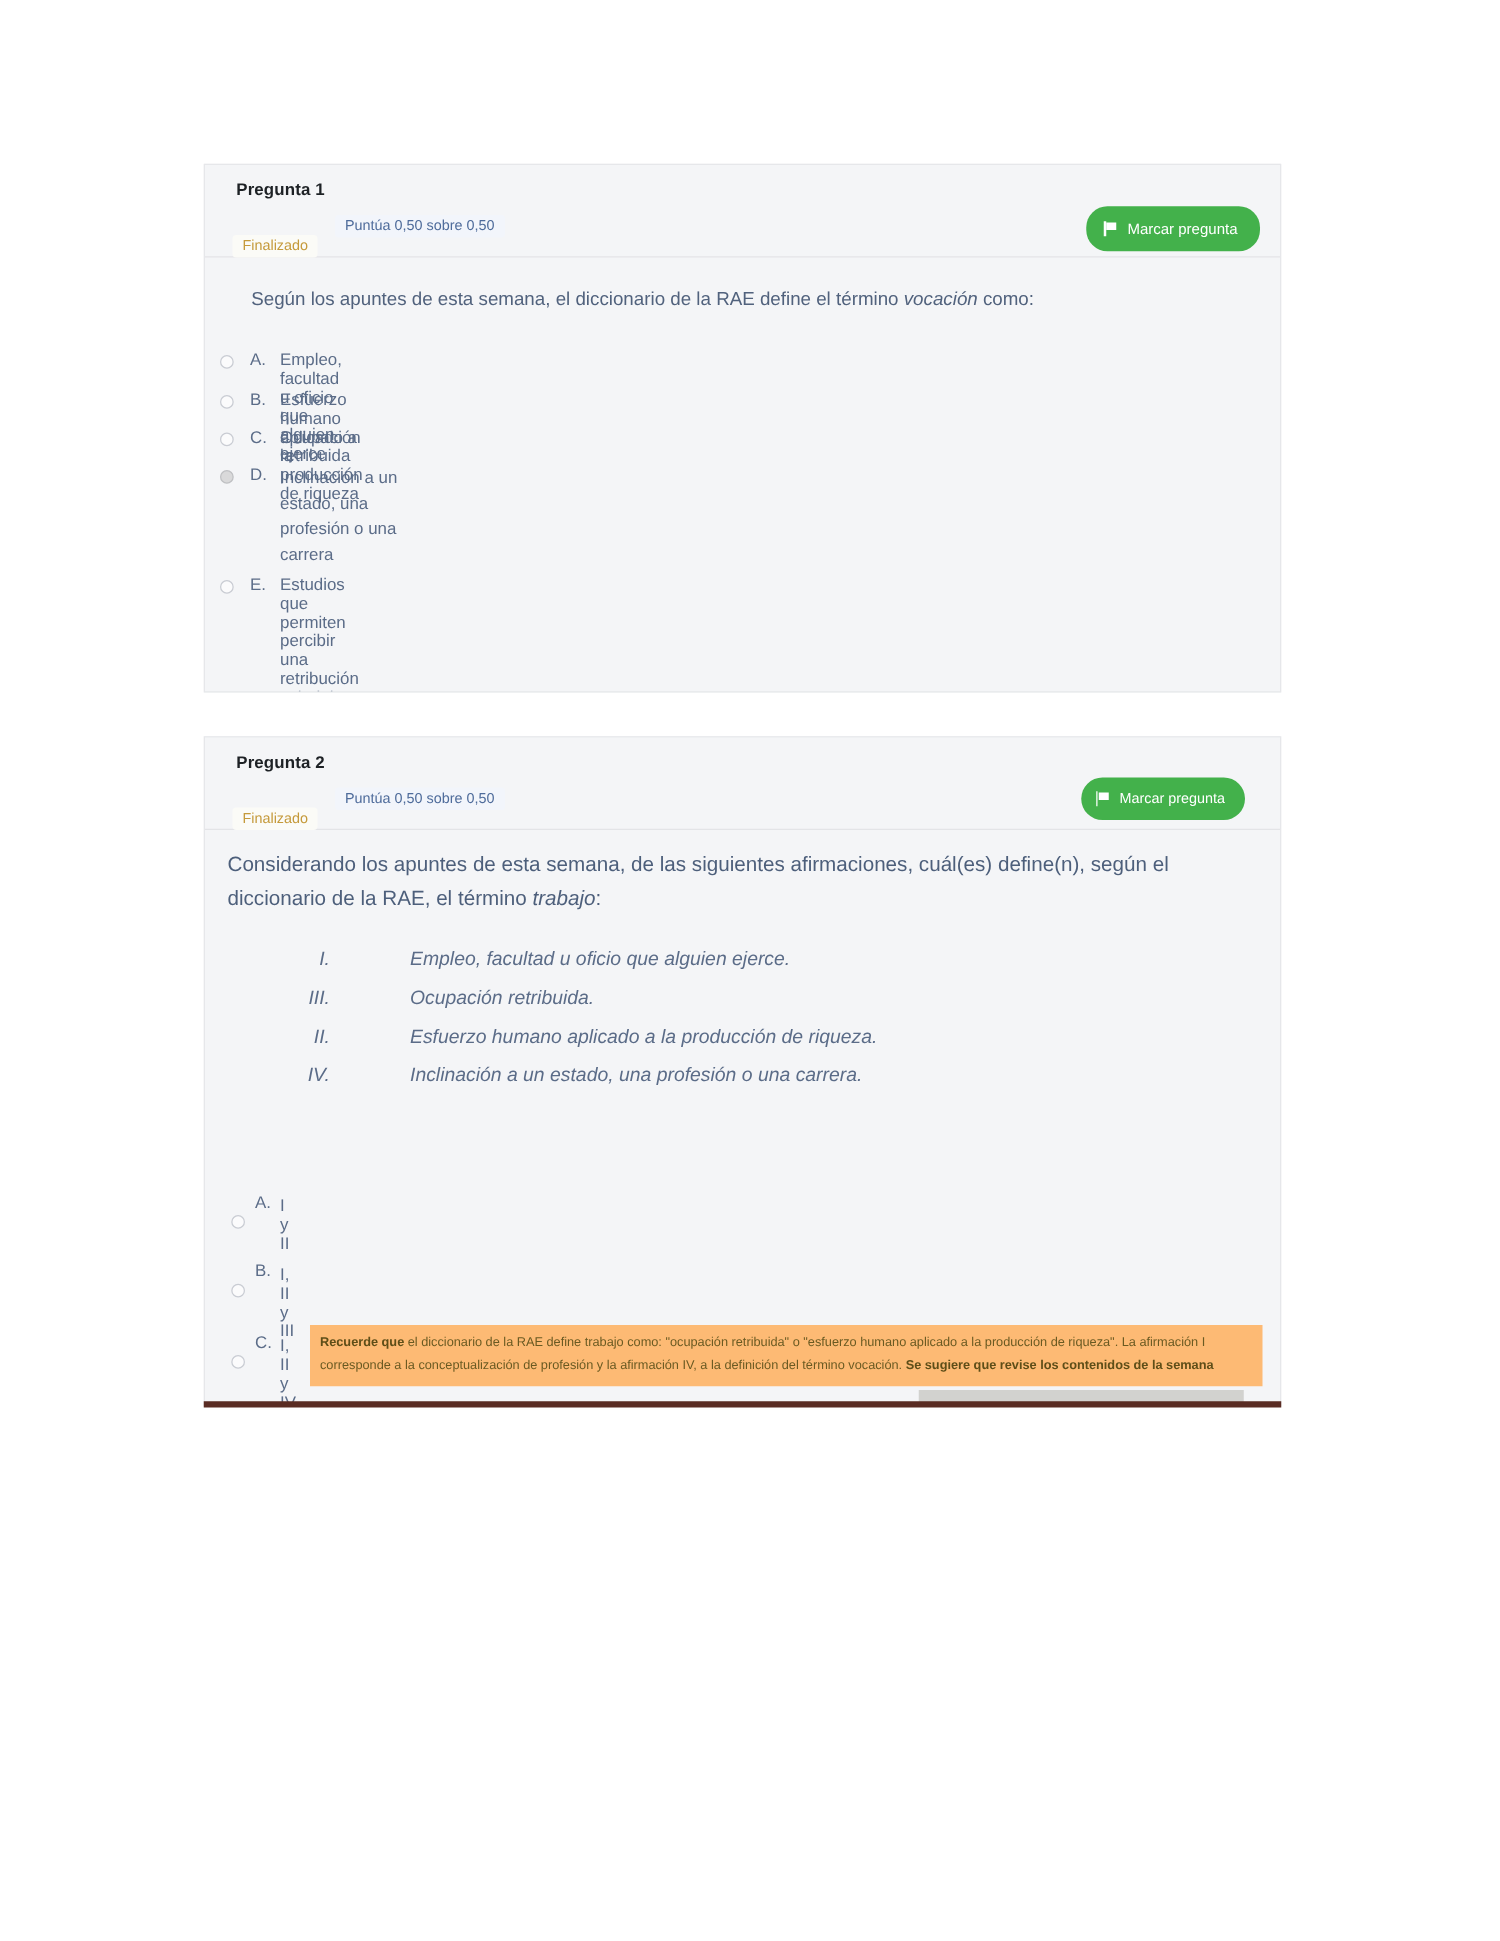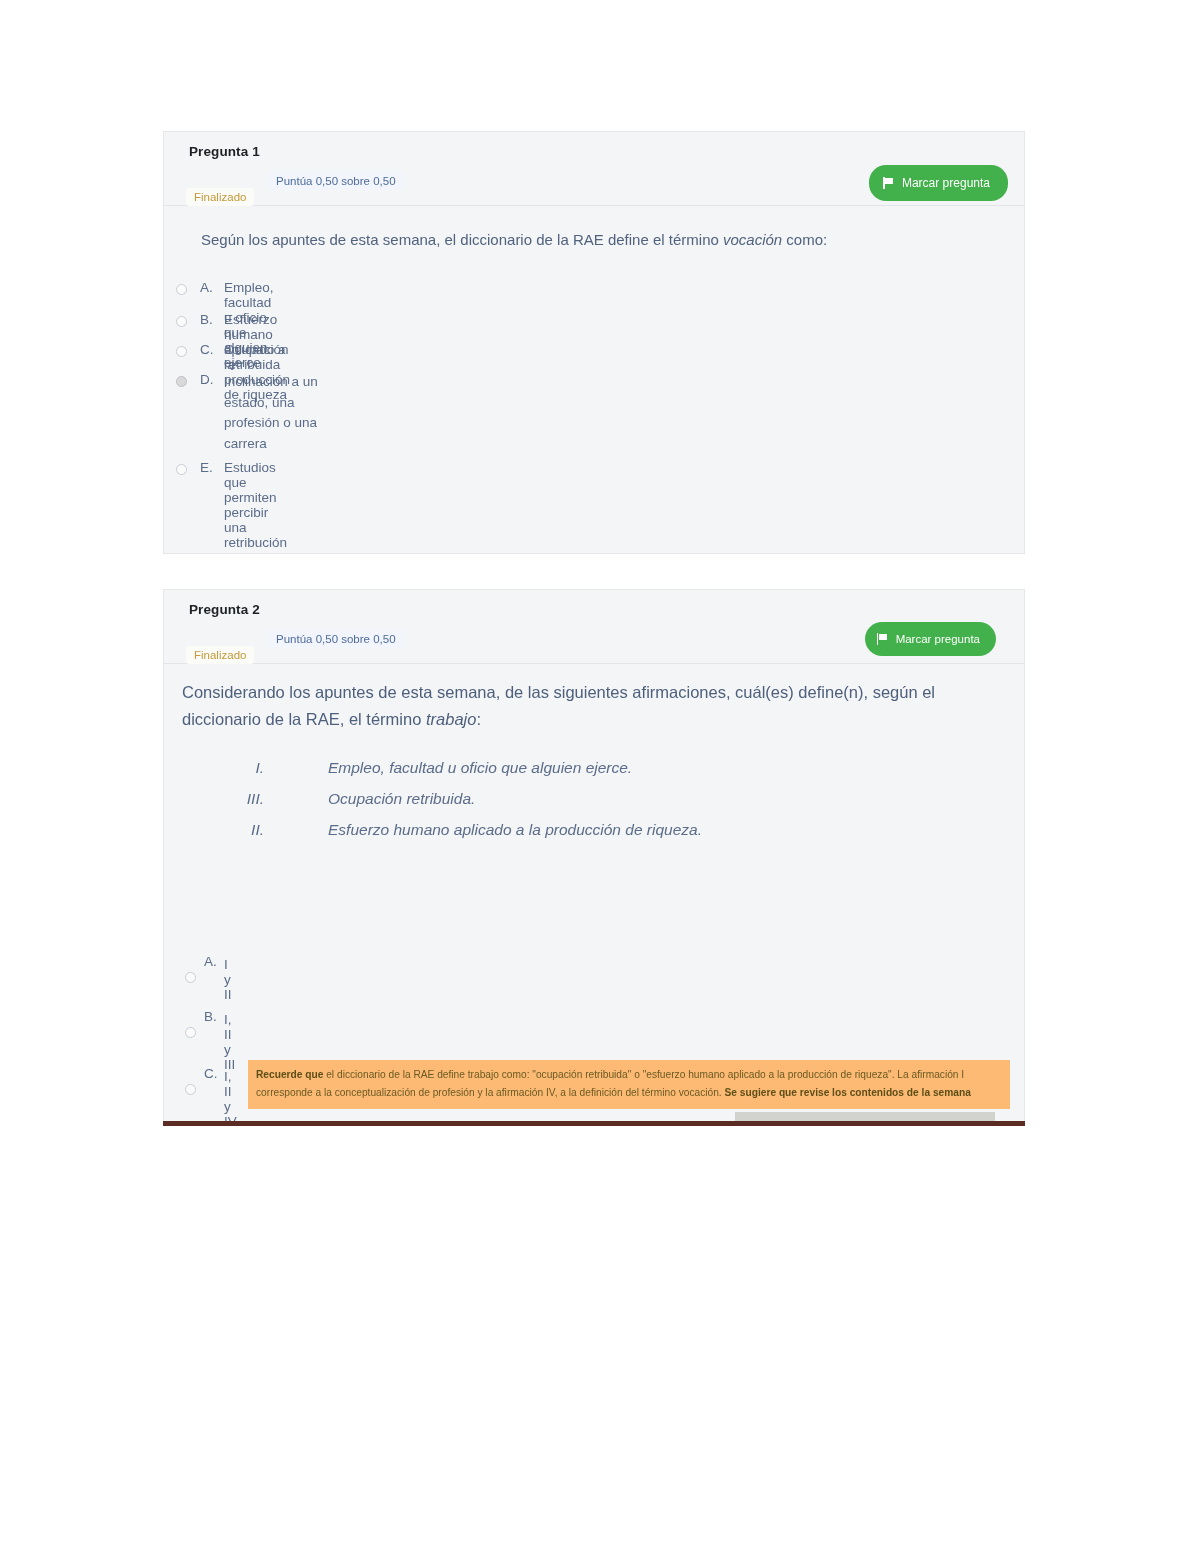--- a/index.html
+++ b/index.html
@@ -305,20 +305,24 @@
           <span class="romantxt">Empleo, facultad u oficio que alguien ejerce.</span>
         </div>
         <div class="romanrow">
           <span class="romannum">III.</span>
           <span class="romantxt">Ocupación retribuida.</span>
         </div>
         <div class="romanrow">
           <span class="romannum">II.</span>
           <span class="romantxt">Esfuerzo humano aplicado a la producción de riqueza.</span>
         </div>
+        <div class="romanrow">
+          <span class="romannum">IV.</span>
+          <span class="romantxt">Inclinación a un estado, una profesión o una carrera.</span>
+        </div>
       </div>
 
       <div id="q2ans">
         <div class="r" id="q2r0">
           <span class="radio"></span>
           <span class="ansletter">A.</span>
           <span class="anstext">I y II</span>
         </div>
         <div class="r" id="q2r1">
           <span class="radio"></span>

